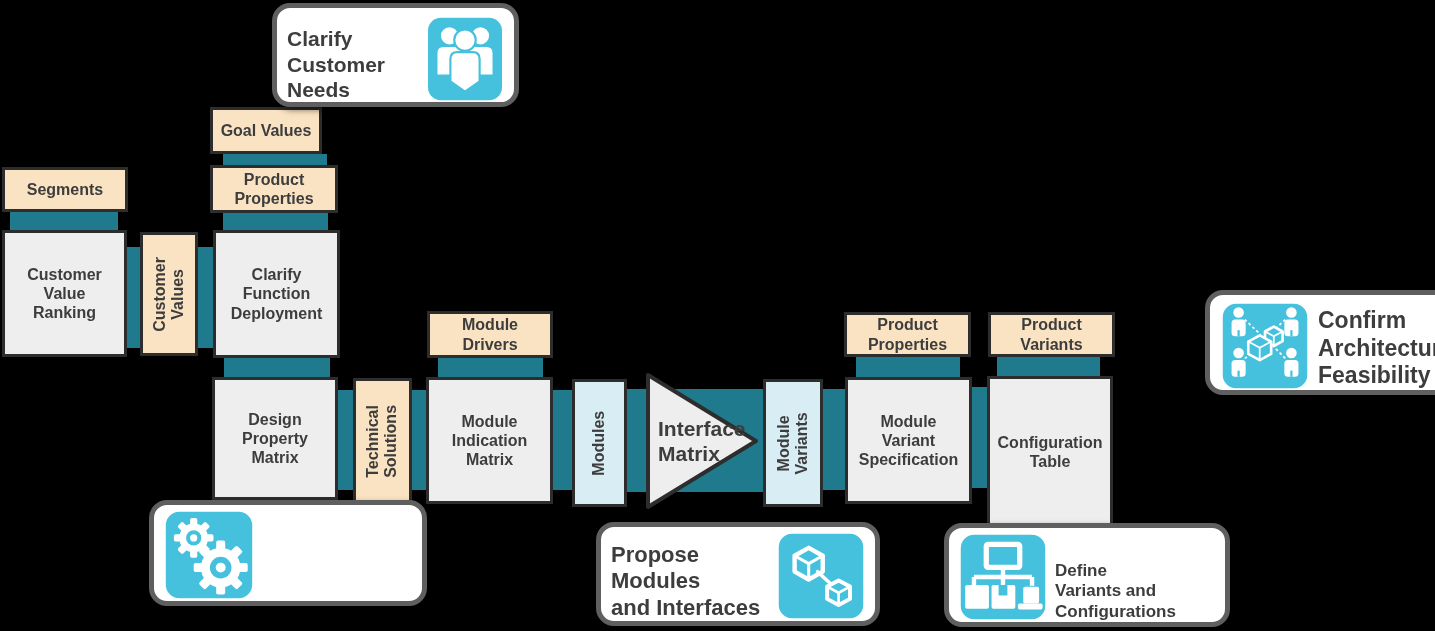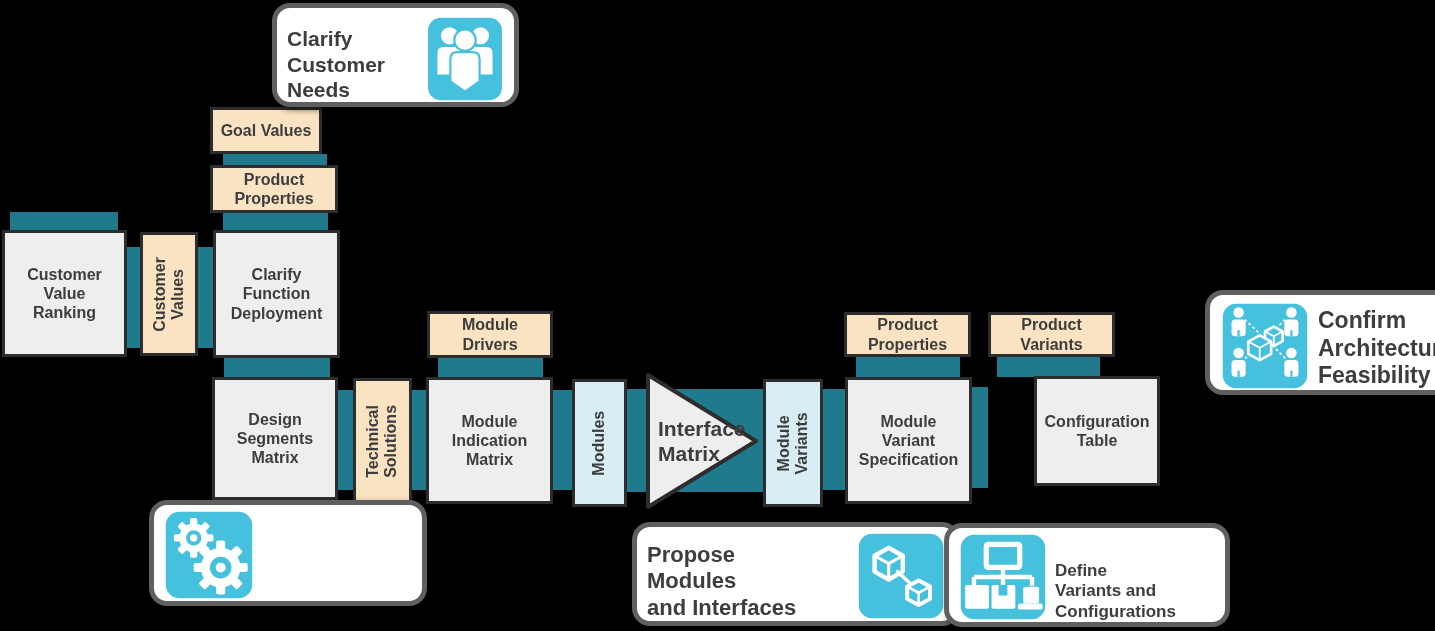--- a/index.html
+++ b/index.html
@@ -66,20 +66,23 @@
   <div class="connector" style="left:552px;top:390px;width:21px;height:100px"></div>
   <div class="connector" style="left:626px;top:389px;width:139px;height:103px"></div>
   <div class="connector" style="left:822px;top:389px;width:24px;height:101px"></div>
   <div class="connector" style="left:856px;top:357px;width:104px;height:21px"></div>
   <div class="connector" style="left:971px;top:387px;width:17px;height:101px"></div>
   <div class="connector" style="left:997px;top:357px;width:103px;height:20px"></div>
 
   <div class="node tan" style="left:210px;top:107px;width:112px;height:47px">
       <span>Goal Values</span>
     </div>
+  <div class="node tan" style="left:2px;top:167px;width:126px;height:45px">
+      <span>Segments</span>
+    </div>
   <div class="node tan" style="left:210px;top:165px;width:128px;height:48px">
       <span>Product
 Properties</span>
     </div>
   <div class="node tan" style="left:427px;top:311px;width:126px;height:47px">
       <span>Module
 Drivers</span>
     </div>
   <div class="node tan" style="left:844px;top:312px;width:127px;height:45px">
       <span>Product
@@ -95,34 +98,34 @@
 Value
 Ranking</span>
     </div>
   <div class="node gray" style="left:213px;top:230px;width:127px;height:128px">
       <span>Clarify
 Function
 Deployment</span>
     </div>
   <div class="node gray" style="left:212px;top:377px;width:126px;height:123px">
       <span>Design
-Segments
+Property
 Matrix</span>
     </div>
   <div class="node gray" style="left:426px;top:377px;width:127px;height:127px">
       <span>Module
 Indication
 Matrix</span>
     </div>
   <div class="node gray" style="left:845px;top:377px;width:127px;height:127px">
       <span>Module
 Variant
 Specification</span>
     </div>
-  <div class="node gray" style="left:1034px;top:376px;width:126px;height:110px">
+  <div class="node gray" style="left:987px;top:376px;width:126px;height:152px">
       <span>Configuration
 Table</span>
     </div>
 
   <div class="node tan vert" style="left:140px;top:232px;width:58px;height:124px">
       <span class="rot">Customer
 Values</span>
     </div>
   <div class="node tan vert" style="left:353px;top:378px;width:59px;height:127px">
       <span class="rot">Technical
@@ -176,21 +179,21 @@
         <rect x="-5" y="-30" width="10" height="60" rx="2" transform="rotate(45)"></rect>
         <rect x="-5" y="-30" width="10" height="60" rx="2" transform="rotate(90)"></rect>
         <rect x="-5" y="-30" width="10" height="60" rx="2" transform="rotate(135)"></rect>
         <circle r="22"></circle>
         <circle r="12" fill="var(--icon-cyan)"></circle>
         <circle r="5.5"></circle>
       </g>
     </svg>
   </div>
 
-  <div class="callout" style="left:600px;top:522px;width:328px;height:104px">
+  <div class="callout" style="left:564px;top:522px;width:284px;height:104px">
     <div class="txt" style="font-size:22px">Propose
 Modules
 and Interfaces</div>
     <svg width="88" height="90" viewBox="0 0 100 100">
       <rect x="1" y="1" width="98" height="98" rx="16" fill="var(--icon-cyan)" stroke="#ffffff" stroke-width="2"></rect>
       <g stroke="#fff" fill="none" stroke-linejoin="round" stroke-linecap="round">
         <path d="M46 45 L60 58" stroke-width="4"></path>
         <polygon points="36,18 52,27 52,45 36,54 20,45 20,27" stroke-width="5"></polygon>
         <path d="M20 27 L36 36 L52 27 M36 36 V54" stroke-width="3.5"></path>
         <polygon points="70,55 83,62 83,76 70,83 57,76 57,62" stroke-width="4.5"></polygon>

